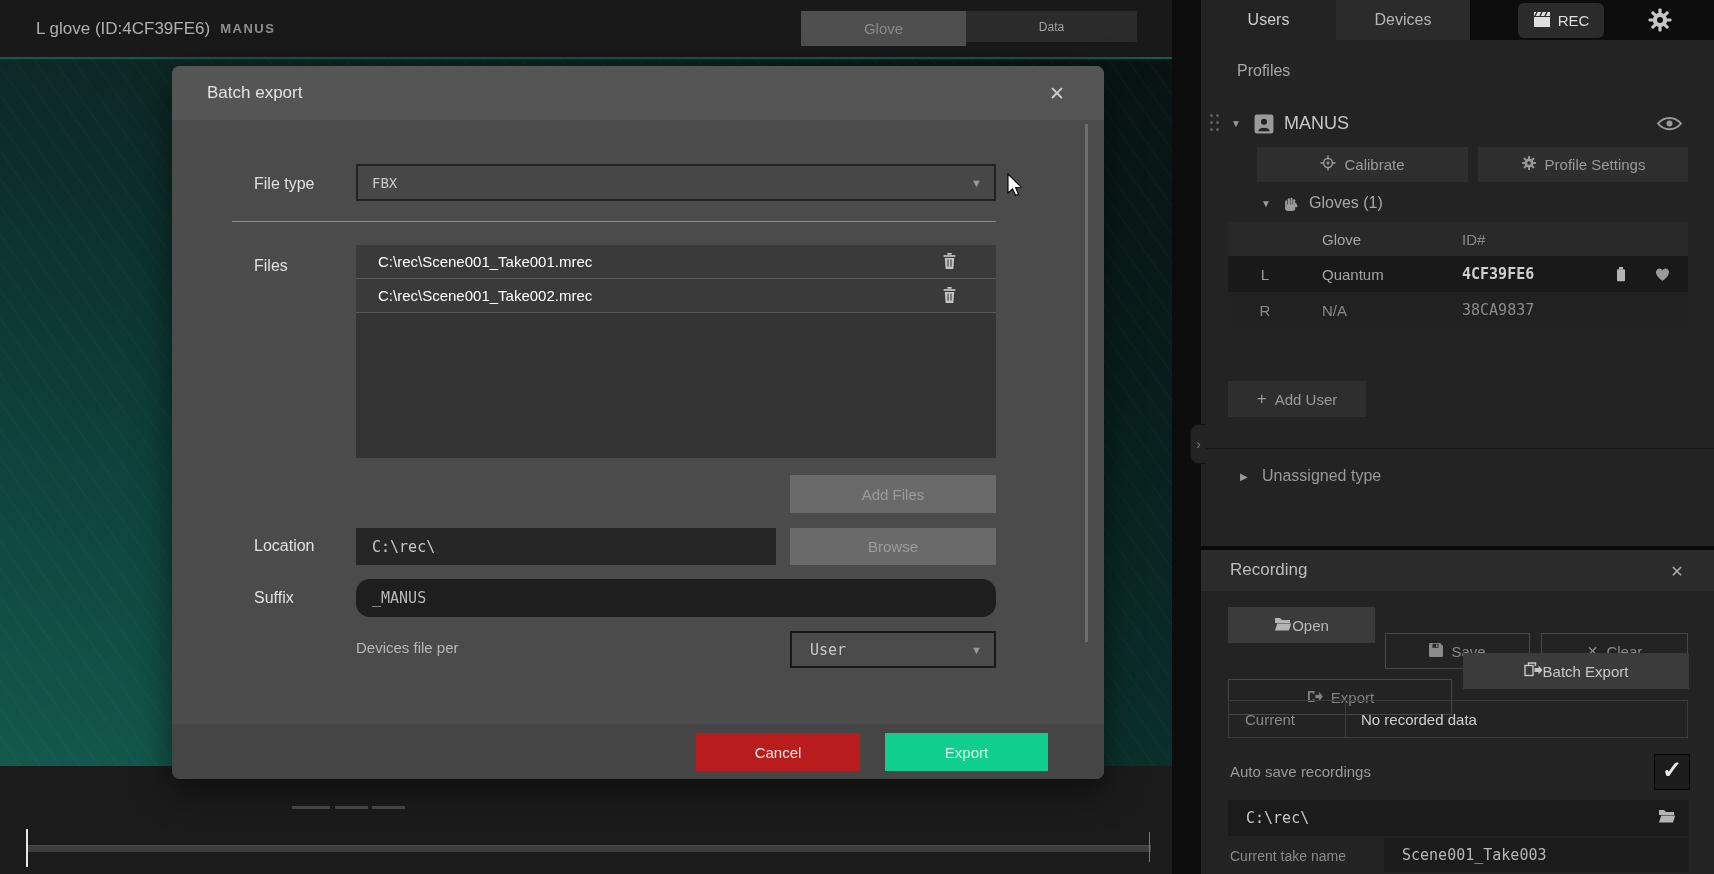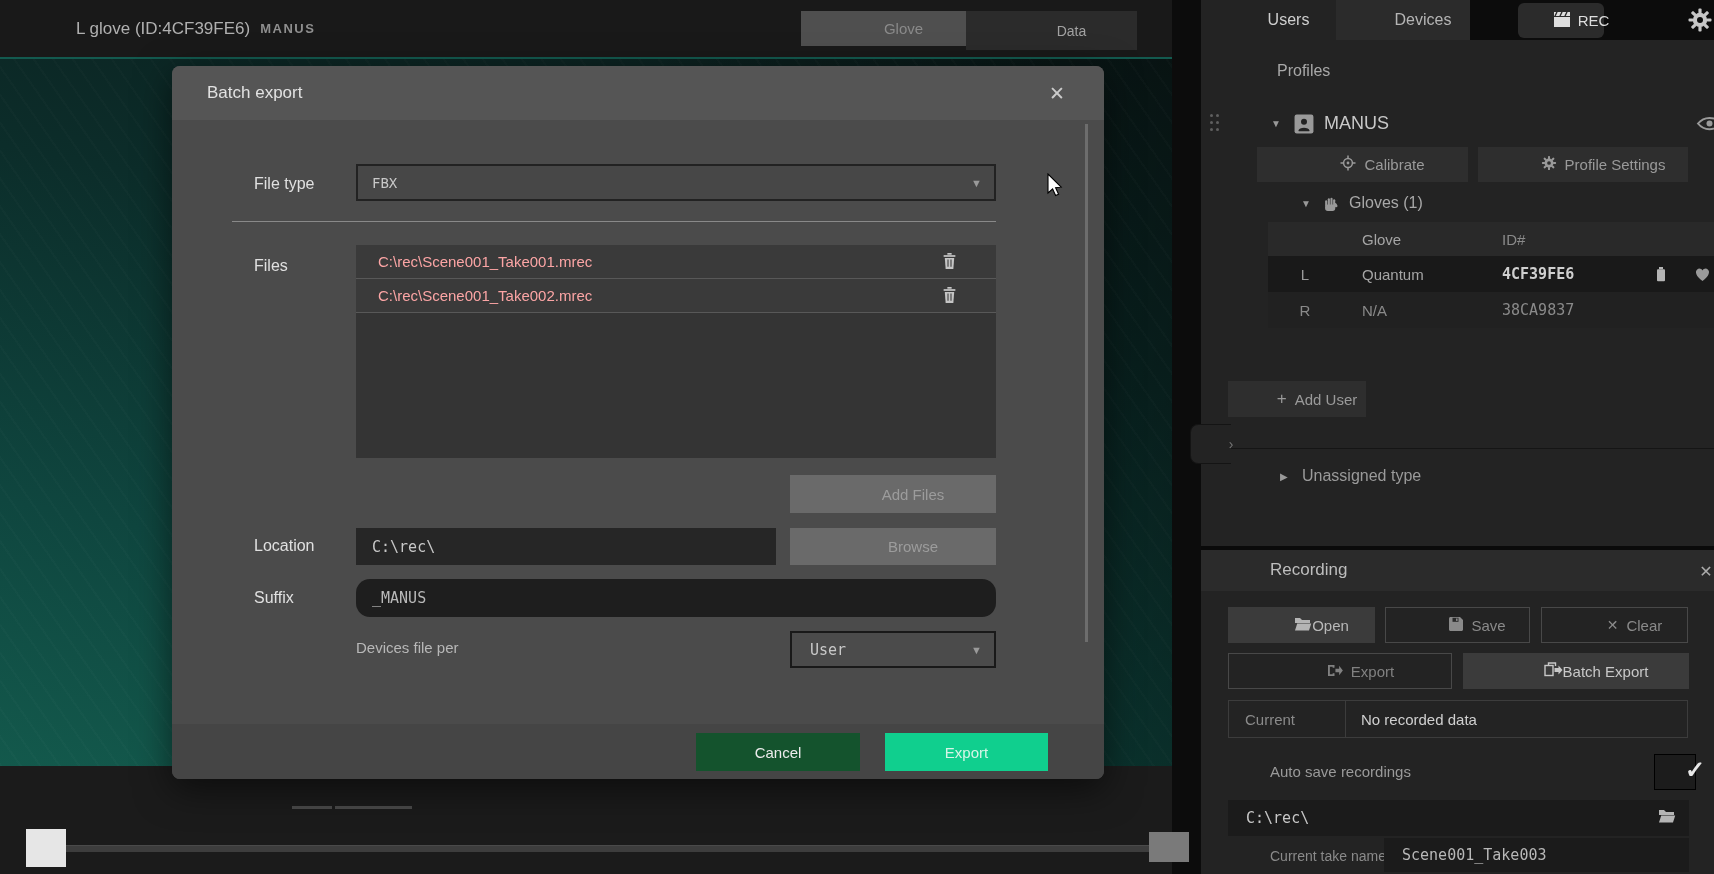--- a/index.html
+++ b/index.html
@@ -1,29 +1,29 @@
 <!DOCTYPE html>
 <html><head>
 <meta charset="utf-8">
 <style>
   * { margin:0; padding:0; box-sizing:border-box; }
   html,body { background:#000; }
   body { font-family:"Liberation Sans", sans-serif; }
   #root { position:relative; width:1714px; height:874px; overflow:hidden; background:#0c0c0c; }
-  .abs { position:absolute;padding-left:40px; }
+  .abs { position:absolute; }
   .mono { font-family:"DejaVu Sans Mono", monospace; }
   .ctr { display:flex; align-items:center; justify-content:center; }
 
   
   .topbar { left:0; top:0; width:1172px; height:57px; background:#191919; }
   .title-wrap { left:36px; top:0; height:57px; display:flex; align-items:center; gap:10px; }
   .app-title { font-size:17px; color:#b0b0b0; }
   .app-brand { font-size:13px; font-weight:bold; letter-spacing:1.5px; color:#8f8f8f; }
   .tab-glove { left:801px; top:11px; width:165px; height:35px; background:#4f4f4f; color:#8a8a8a; font-size:15px; }
-  .tab-data  { left:966px; top:11px; width:171px; height:39px; background:#2b2b2b; color:#a2a2a2; font-size:14px; }
+  .tab-data  { left:966px; top:11px; width:171px; height:31px; background:#2b2b2b; color:#a2a2a2; font-size:12px; }
 
   
   .viewport { left:0; top:57px; width:1172px; height:709px;
     background:
       repeating-linear-gradient(55deg, rgba(255,255,255,0.016) 0 2px, transparent 2px 16px),
       linear-gradient(90deg, transparent 55%, rgba(0,0,0,0.35)),
       linear-gradient(192deg, #0c1d1c 0%, #0c2d2a 35%, #0f463f 72%, #13594c 100%);
     border-top:2px solid #135a4f; }
 
   
@@ -76,21 +76,21 @@
   .unassigned-caret { left:39px; top:9px; }
   .unassigned-label { left:61px; top:5px; font-size:16px; color:#9a9a9a; }
 
   .collapse-tab { left:1190px; top:424px; width:16px; height:40px; background:#232323; border:1px solid #141414; border-right:none; border-radius:8px 0 0 8px; color:#777; font-size:14px; }
 
   .rec-divider { left:0; top:546px; width:513px; height:4px; background:#0a0a0a; }
   .rec-header { left:0; top:550px; width:513px; height:41px; background:#2b2b2b; }
   .rec-title { left:29px; top:10px; font-size:17px; color:#bdbdbd; }
   .rec-close { left:465px; top:10px; width:22px; height:22px; color:#ababab; font-size:16px; }
 
-  .btn-line { border:1px solid #484848; color:#8a8a8a; font-size:15px; gap:8px; background:transparent; }
+  .btn-line { border:1px solid #484848; color:#8a8a8a; font-size:15px; gap:8px; background:transparent;margin-top:26px; }
   .btn-fill { background:#3b3b3b; font-size:15px; }
   .open-btn { left:27px; top:607px; width:147px; height:36px; color:#b8b8b8; }
   .save-btn { left:184px; top:607px; width:145px; height:36px; }
   .clear-btn { left:340px; top:607px; width:147px; height:36px; }
   .export-btn { left:27px; top:653px; width:224px; height:36px; color:#818181; }
   .batch-btn { left:262px; top:653px; width:226px; height:36px; color:#c8c8c8; }
 
   .current-box { left:27px; top:700px; width:460px; height:38px; border:1px solid #3c3c3c; }
   .current-div { position:absolute; left:116px; top:0; width:1px; height:100%; background:#3c3c3c; }
   .current-label { position:absolute; left:16px; top:0; height:100%; display:flex; align-items:center; color:#8a8a8a; font-size:15px; }
@@ -125,36 +125,36 @@
   .m-label { position:absolute; font-size:16px; color:#e0e0e0; }
   .ft-label { left:82px; top:109px; }
   .dd { position:absolute; background:#474747; border:2px solid #222; }
   .dd-text { position:absolute; left:14px; top:0; height:100%; display:flex; align-items:center; font-size:14px; color:#c8c8c8; }
   .dd-caret { position:absolute; right:12px; top:50%; transform:translateY(-50%); color:#9a9a9a; font-size:11px; }
   .ft-dd { left:184px; top:98px; width:640px; height:37px; }
   .m-divider { position:absolute; left:60px; top:155px; width:764px; height:1px; background:rgba(255,255,255,.35); }
   .files-label { left:82px; top:191px; }
   .files-list { position:absolute; left:184px; top:179px; width:640px; height:213px; background:#343434; }
   .file-row { position:relative; width:100%; height:34px; background:#3a3a3a; border-bottom:1px solid #585858; }
-  .file-path { position:absolute; left:22px; top:0; height:100%; display:flex; align-items:center; font-size:15px; color:#fca5a5; }
+  .file-path { position:absolute; left:22px; top:0; height:100%; display:flex; align-items:center; font-size:15px; color:#ffffff; }
   .file-trash { position:absolute; right:40px; top:8px; }
   .btn-gray { background:#6a6a6a; color:#9c9c9c; font-size:15px; }
   .addfiles-btn { left:618px; top:409px; width:206px; height:38px; }
   .loc-label { left:82px; top:471px; }
   .loc-input { position:absolute; left:184px; top:462px; width:420px; height:37px; background:#262626; }
   .input-text { position:absolute; left:16px; top:0; height:100%; display:flex; align-items:center; font-size:15px; color:#c8c8c8; }
   .browse-btn { left:618px; top:462px; width:206px; height:37px; }
   .suffix-label { left:82px; top:523px; }
   .suffix-input { position:absolute; left:184px; top:513px; width:640px; height:38px; background:#1e1e1e;border-radius:14px; }
   .suffix-input .input-text { color:#b8b8b8; }
   .efp-label { left:184px; top:573px; font-size:15px; color:#b8b8b8; }
   .efp-dd { left:618px; top:565px; width:206px; height:37px; background:#4b4b4b; border:2px solid #191919; }
   .efp-dd .dd-text { left:18px; font-size:15px; }
   .modal-footer { position:absolute; left:0; top:658px; width:932px; height:55px; background:#454545; border-radius:0 0 8px 8px; }
-  .cancel-btn { position:absolute; left:524px; top:9px; width:164px; height:38px; background:#14532d; color:#ececec; font-size:15px; }
+  .cancel-btn { position:absolute; left:524px; top:9px; width:164px; height:38px; background:#b91c1c; color:#ececec; font-size:15px; }
   .mexport-btn { position:absolute; left:713px; top:9px; width:163px; height:38px; background:#10cf8e; color:#d6f5e7; font-size:15px; }
 
   .cursor { left:1006px; top:173px; pointer-events:none; }
 </style>
 </head>
 <body>
 
 <div id="root">
 
   <div class="abs topbar">

